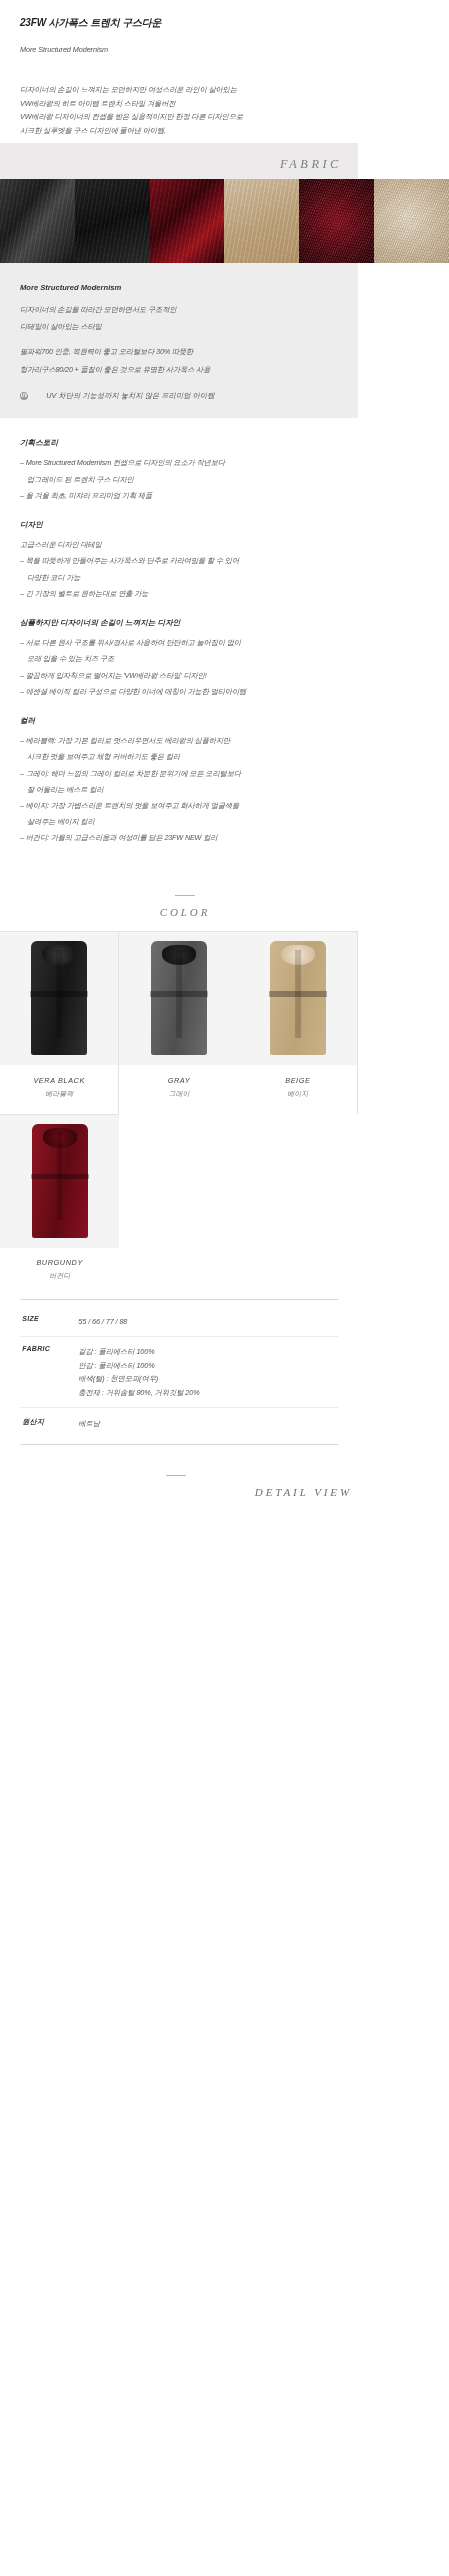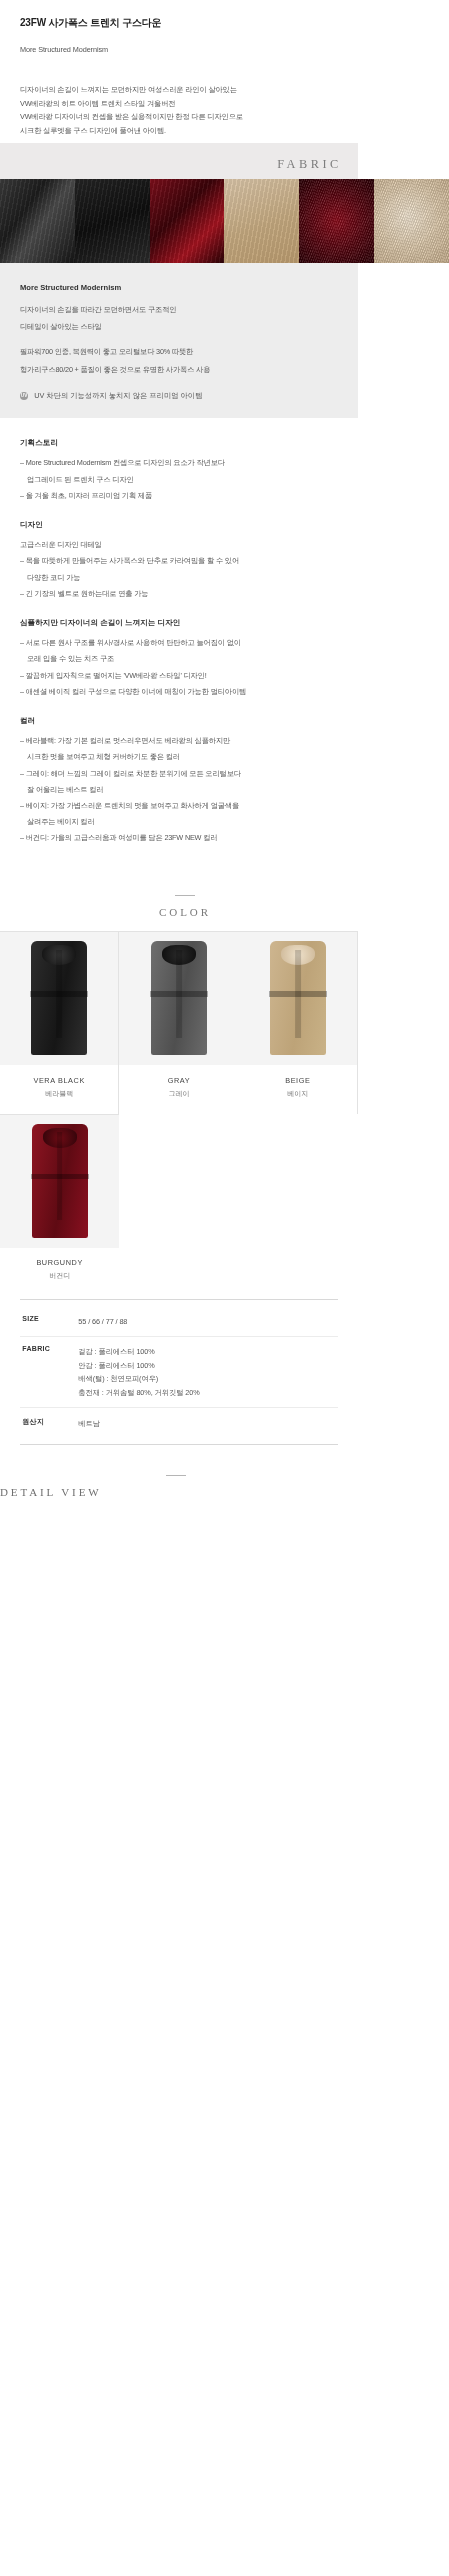--- a/index.html
+++ b/index.html
@@ -3,21 +3,21 @@
 <meta charset="utf-8">
 <style>
   * { box-sizing: border-box; }
   html, body { margin:0; padding:0; }
   body {
     width:449px;
     font-family:"Liberation Sans", sans-serif;
     color:#333;
     background:#ffffff;
   }
-  .page { width:358px; position:relative; }
+  .page { width:358px; position:relative;font-style:italic; }
 
   
   .intro { padding:16.3px 20px 5.8px 20px; }
   .title {
     font-size:10px;
     font-weight:700;
     color:#222;
     letter-spacing:-0.2px;
     margin-bottom:15px;
   }
@@ -86,21 +86,21 @@
     margin:0 0 3.5px 0;
     font-size:7.3px;
     line-height:1.9;
     color:#555;
     letter-spacing:-0.2px;
   }
   .spec .gap { height:8.2px; }
   .uv-line {
     display:flex;
     align-items:center;
-    gap:6px;
+    gap:18px;
     margin-top:14px;
     font-size:7.3px;
     color:#555;
   }
   .uv-dot {
     width:8.2px; height:8.2px; border-radius:50%;
     background:#9b9b9b;
     display:inline-flex; align-items:center; justify-content:center;
     color:#fff; font-size:4.7px; font-weight:700;
     flex:0 0 auto;
@@ -215,21 +215,21 @@
     letter-spacing:0.3px;
   }
   .sval {
     font-size:7.3px;
     color:#555;
     line-height:1.85;
     letter-spacing:-0.1px;
   }
 
   
-  .detail-head { text-align:left; padding:30px 6px 20px 0; }
+  .detail-head { text-align:right; padding:30px 6px 20px 0; }
   .detail-word {
     font-family:"Liberation Serif", serif;
     font-size:11px;
     letter-spacing:2.9px;
     color:#6f6f6f;
   }
 </style>
 </head>
 <body>
 

